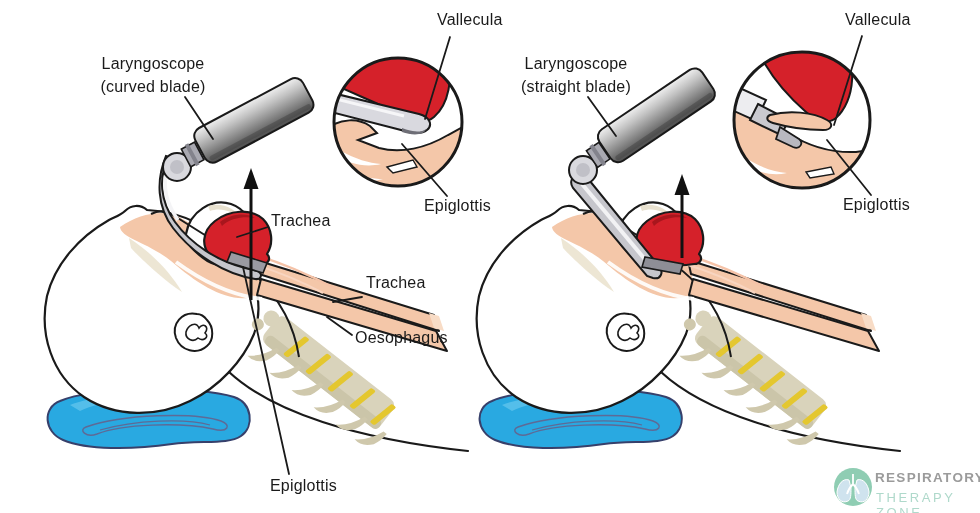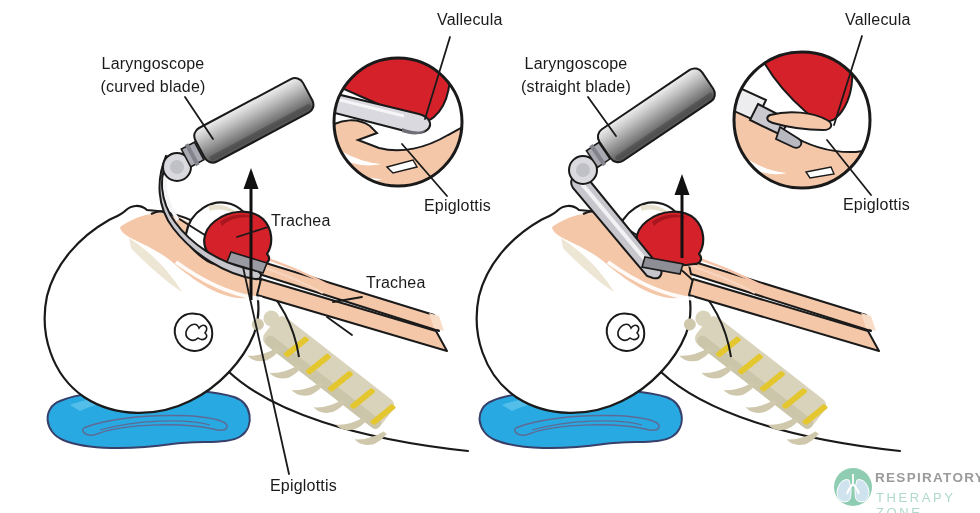--- a/index.html
+++ b/index.html
@@ -214,18 +214,19 @@
 </div>
 
 <div class="lbl" style="left:437px;top:11px">Vallecula</div>
 <div class="lbl" style="left:845px;top:11px">Vallecula</div>
 
 <div class="lbl" style="left:424px;top:197px">Epiglottis</div>
 <div class="lbl" style="left:843px;top:196px">Epiglottis</div>
 
 <div class="lbl" style="left:271px;top:212px">Trachea</div>
 <div class="lbl" style="left:366px;top:274px">Trachea</div>
+<div class="lbl" style="left:355px;top:329px">Oesophagus</div>
 <div class="lbl" style="left:270px;top:477px">Epiglottis</div>
 
 <div class="logo-line1">RESPIRATORY</div>
 <div class="logo-line2">THERAPY ZONE</div>
 
 </div>
 
 </body></html>

